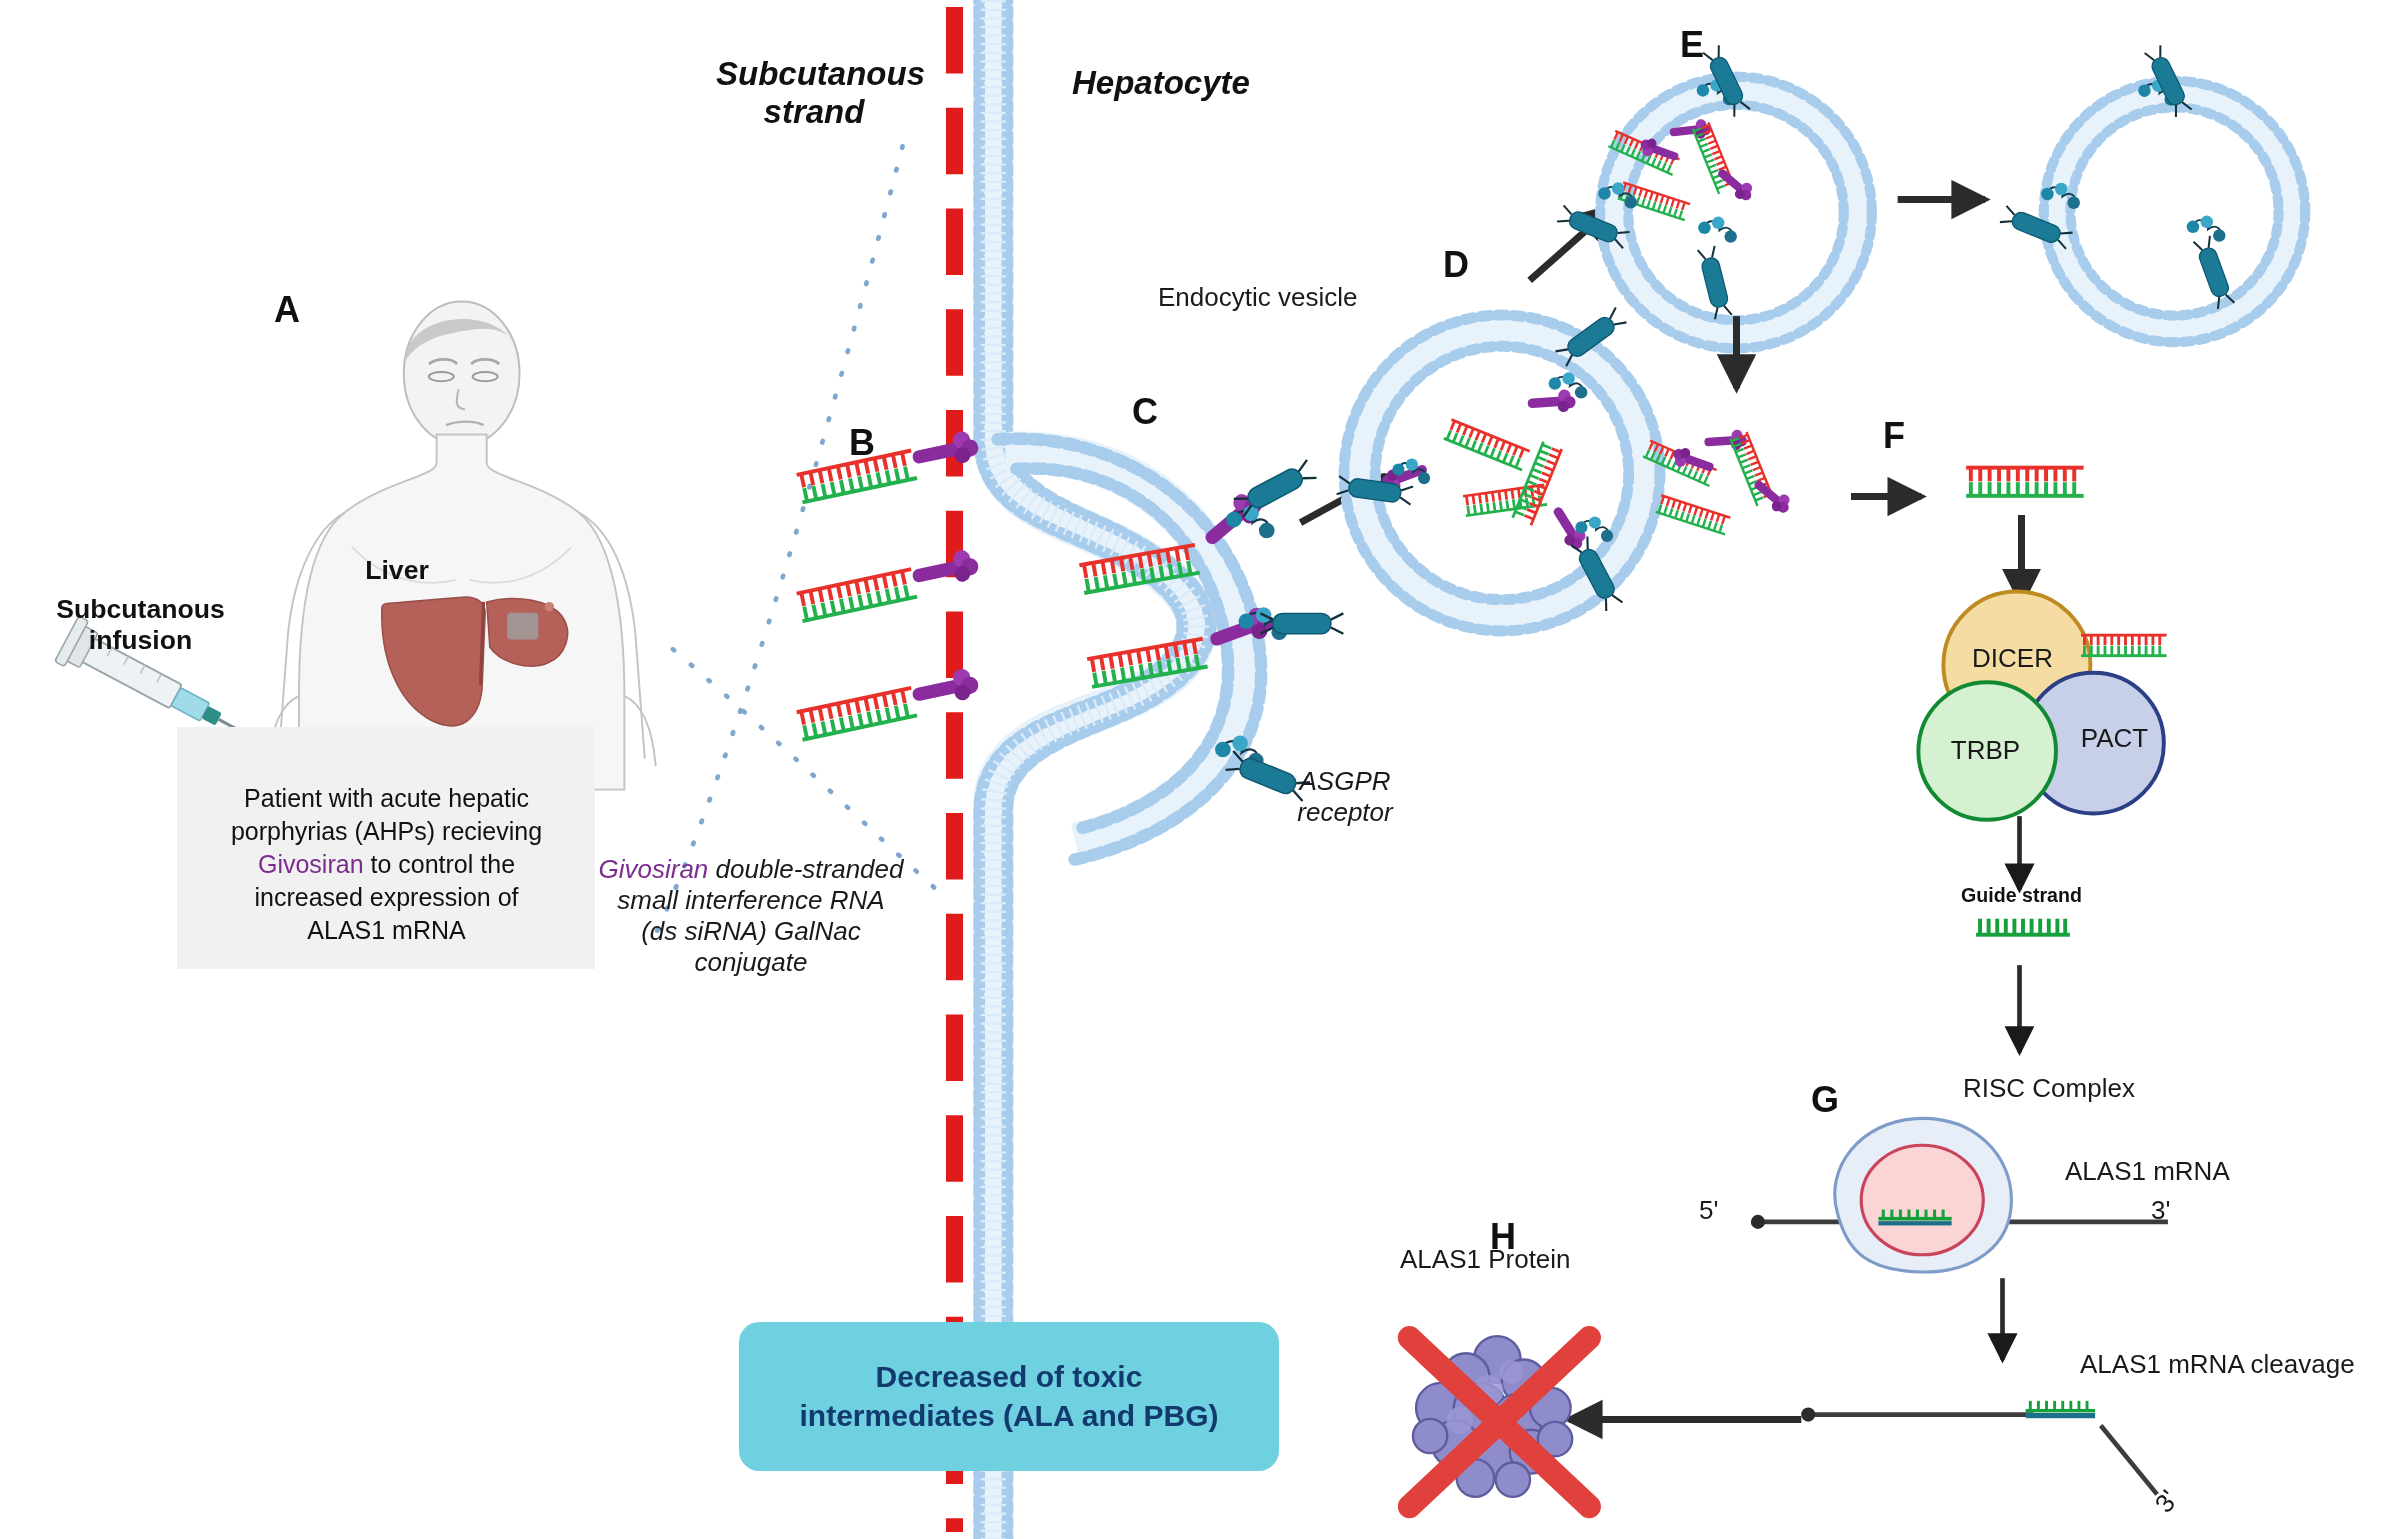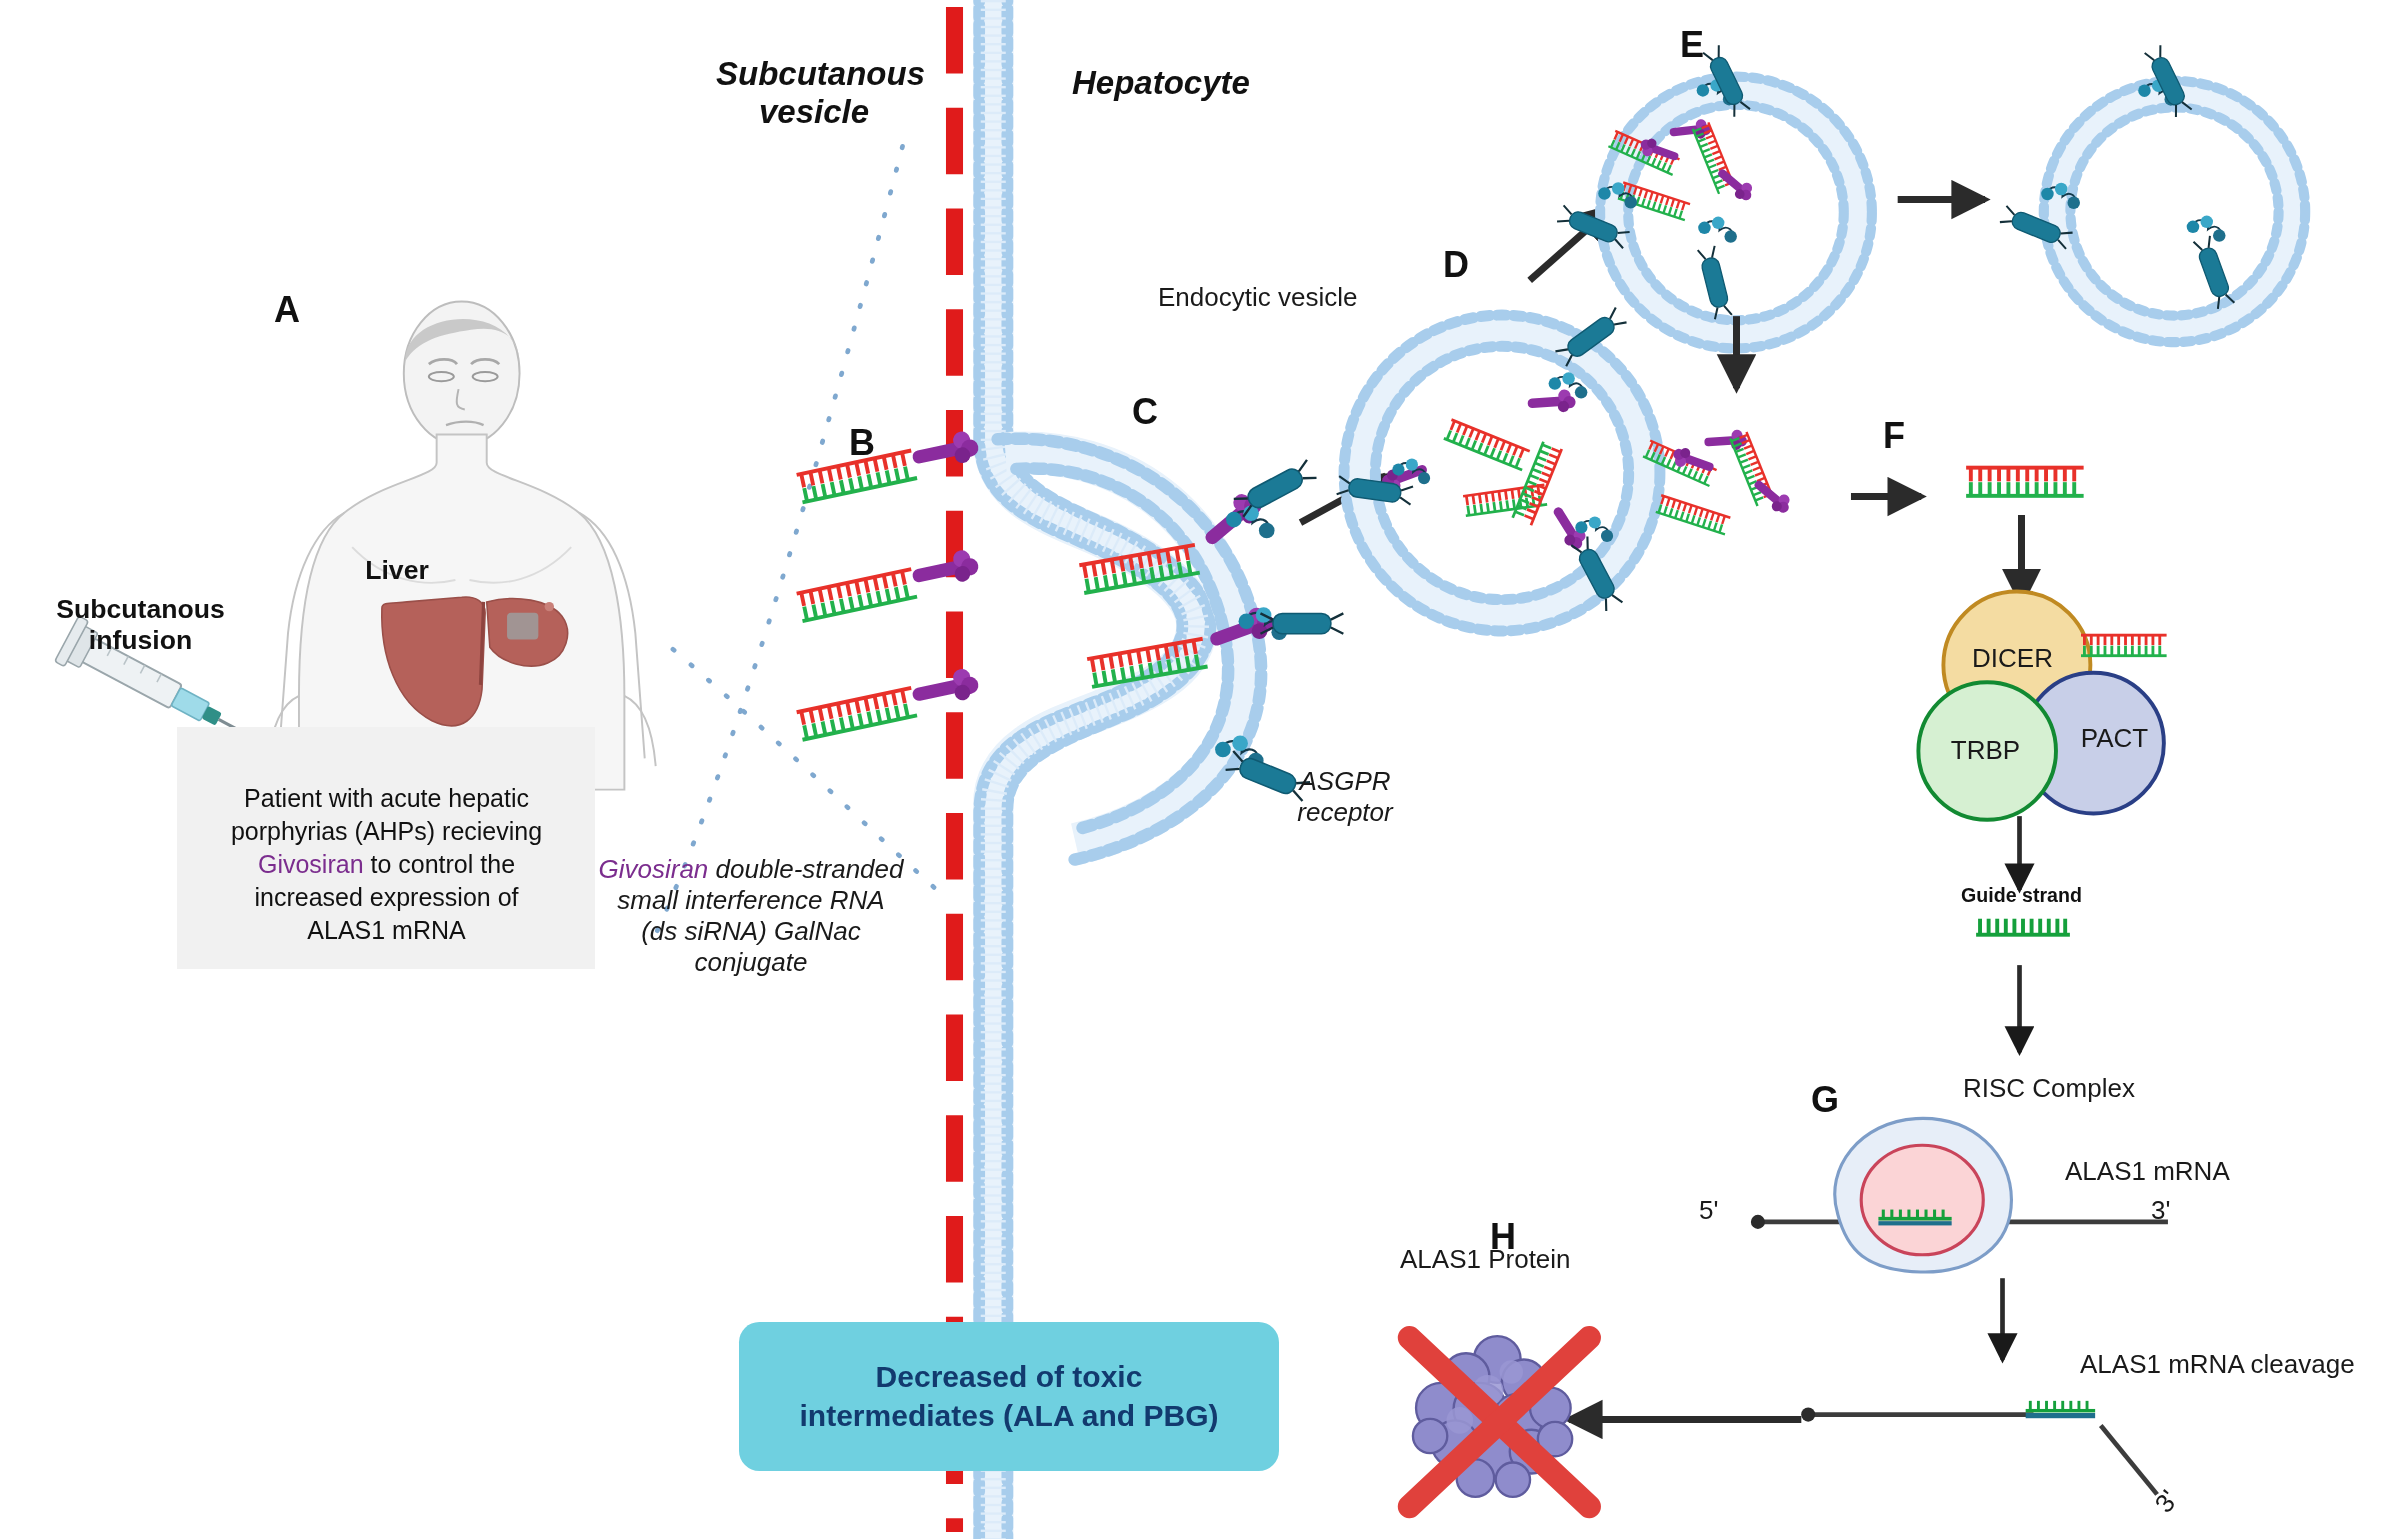--- a/index.html
+++ b/index.html
@@ -178,21 +178,21 @@
   <div>ALAS1 mRNA</div>
 </div>
 
 <svg class="abs" width="782" height="860" style="left:235px;top:102px;" viewBox="0 0 1000 1100">
   <path d="M540 1060 C640 840, 760 420, 858 40" stroke="#7fa8cf" stroke-width="6" stroke-dasharray="2 28" stroke-linecap="round" fill="none"></path>
   <path d="M560 700 C700 820, 800 920, 900 1010" stroke="#7fa8cf" stroke-width="6" stroke-dasharray="2 28" stroke-linecap="round" fill="none"></path>
 </svg>
 
 <div class="abs" style="left:716px;top:55px;width:196px;text-align:center;">
   <div class="hdr-italic">Subcutanous</div>
-  <div class="hdr-italic">vesicle</div>
+  <div class="hdr-italic">strand</div>
 </div>
 <div class="abs" style="left:1072px;top:64px;">
   <span class="hdr-italic">Hepatocyte</span>
 </div>
 
 <svg class="abs" width="31" height="1539" style="left:939px;top:0;" viewBox="0 0 40 1968">
   <line x1="20" y1="0" x2="20" y2="1968" stroke="#e01b1b" stroke-width="22" stroke-dasharray="86 44"></line>
 </svg>
 
 <svg class="abs" width="563" height="1539" style="left:966px;top:0;" viewBox="0 0 720 1968">

